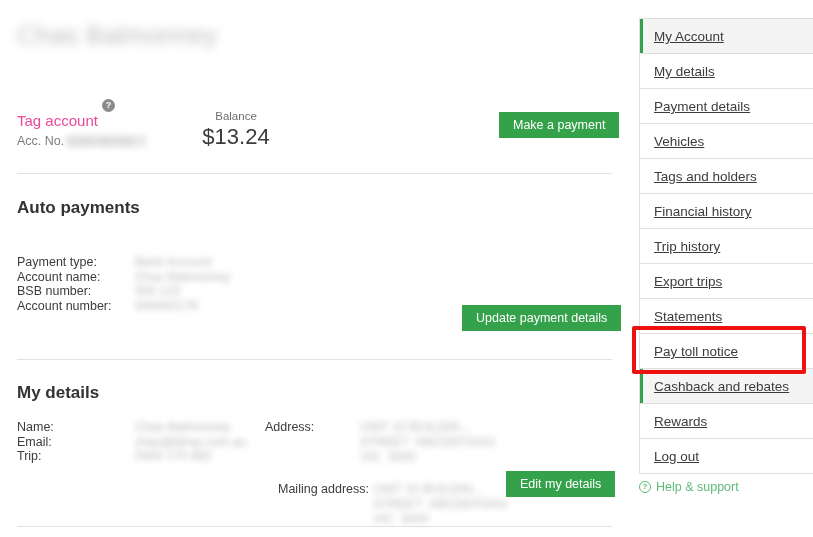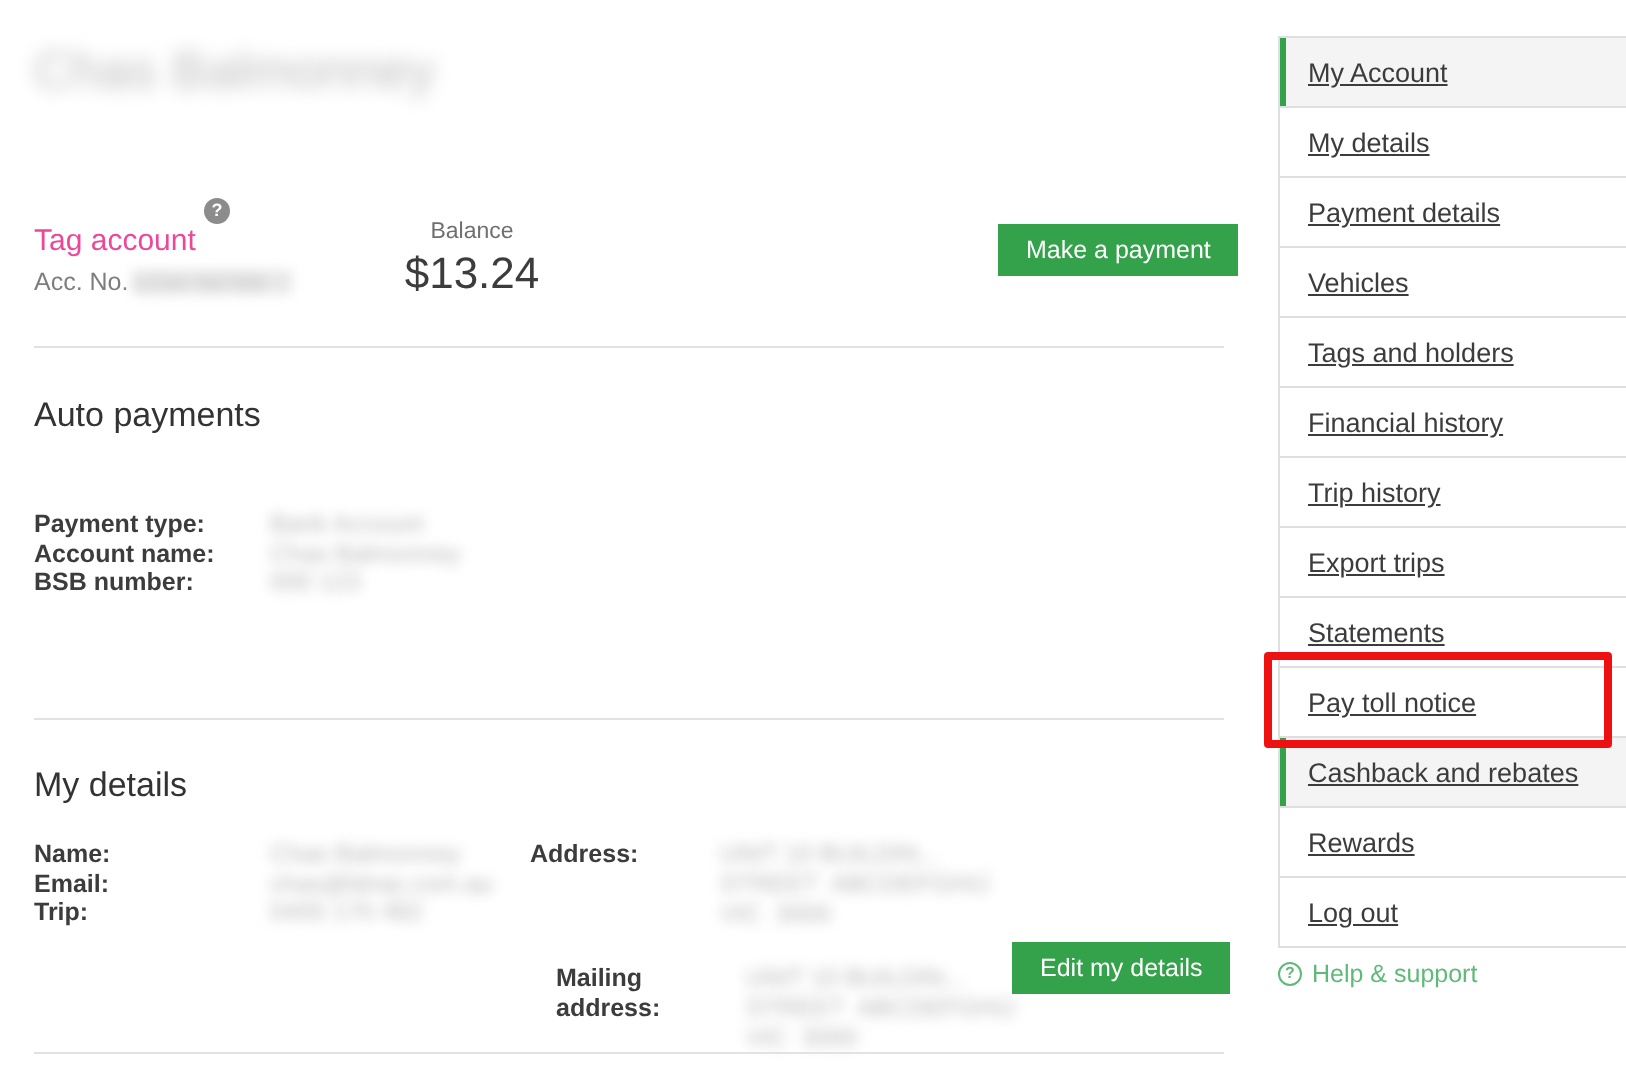--- a/index.html
+++ b/index.html
@@ -145,40 +145,39 @@
     white-space: nowrap;
   }
   #make-payment-button      { left: 499px; top: 112px; }
   #update-payment-button    { left: 462px; top: 305px; }
   #edit-details-button      { left: 506px; top: 471px; }
 
   
   .section-heading {
     position: absolute;
     font-size: 17px;
-    font-weight: normal;
+    font-weight: bold;
     color: #333333;
   }
   #auto-payments-heading { left: 17px; top: 198px; }
   #my-details-heading    { left: 17px; top: 383px; }
 
   
   .field-list {
     position: absolute;
     font-size: 12.5px;
     line-height: 14.5px;
   }
   .field-row {
     display: flex;
     align-items: flex-start;
   }
   .field-label {
     color: #3c3c3c;
     flex: 0 0 auto;
-    font-weight: bold;
   }
   .field-value {
     flex: 0 0 auto;
   }
 
   #auto-payment-fields { left: 17px; top: 255px; }
   #auto-payment-fields .field-label { width: 118px; }
 
   #my-details-fields { left: 17px; top: 420px; }
   #my-details-fields .field-label { width: 118px; }
@@ -311,22 +310,27 @@
       <span class="field-value redact">Bank Account</span>
     </div>
     <div class="field-row">
       <span class="field-label">Account name:</span>
       <span class="field-value redact">Chas Balmonney</span>
     </div>
     <div class="field-row">
       <span class="field-label">BSB number:</span>
       <span class="field-value redact">000 123</span>
     </div>
-  </div>
-
+    <div class="field-row">
+      <span class="field-label">Account number:</span>
+      <span class="field-value redact">000000179</span>
+    </div>
+  </div>
+
+  <button class="btn-green" id="update-payment-button">Update payment details</button>
 
   <div class="divider" id="divider-middle"></div>
 
   <div class="section-heading" id="my-details-heading">My details</div>
 
   <div class="field-list" id="my-details-fields">
     <div class="field-row">
       <span class="field-label">Name:</span>
       <span class="field-value redact">Chas Balmonney</span>
     </div>

